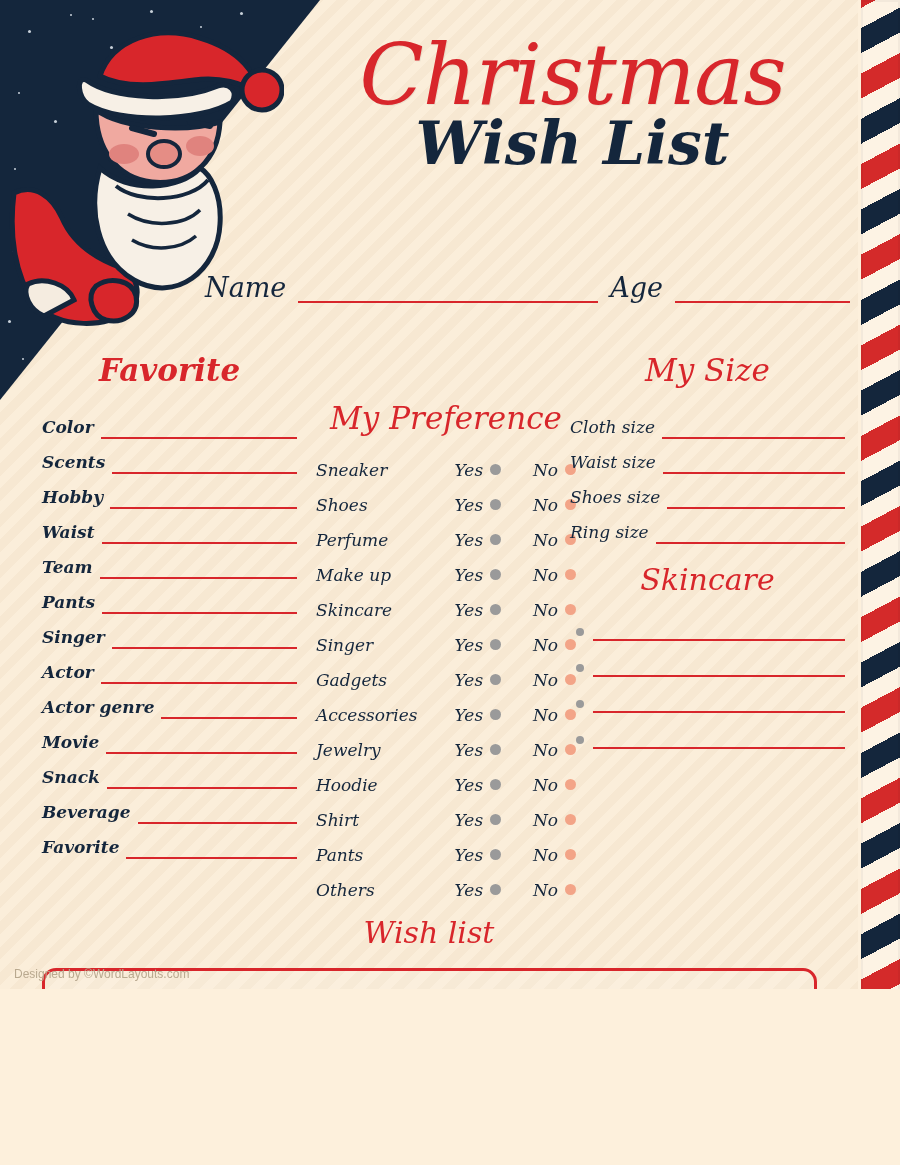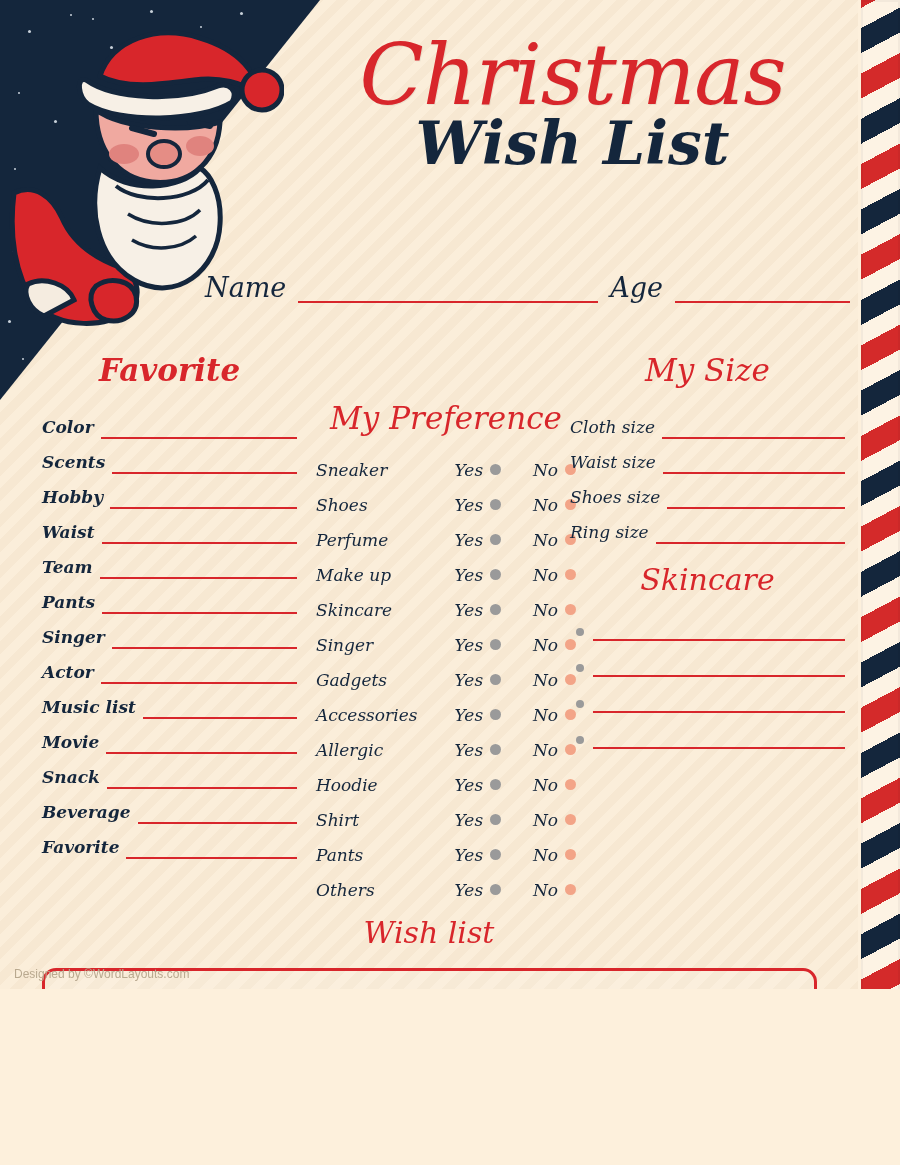--- a/index.html
+++ b/index.html
@@ -334,21 +334,21 @@
       </div>
     <div class="row">
         <span class="lbl">Singer</span>
         <span class="line"></span>
       </div>
     <div class="row">
         <span class="lbl">Actor</span>
         <span class="line"></span>
       </div>
     <div class="row">
-        <span class="lbl">Music list</span>
+        <span class="lbl">Actor genre</span>
         <span class="line"></span>
       </div>
     <div class="row">
         <span class="lbl">Movie</span>
         <span class="line"></span>
       </div>
     <div class="row">
         <span class="lbl">Snack</span>
         <span class="line"></span>
       </div>
@@ -447,21 +447,21 @@
       <span class="opt">
           <span>Yes</span>
           <span class="dot grey"></span>
         </span>
       <span class="opt">
           <span>No</span>
           <span class="dot peach"></span>
         </span>
     </div>
     <div class="pref-row">
-      <span class="pname">Allergic</span>
+      <span class="pname">Jewelry</span>
       <span class="opt">
           <span>Yes</span>
           <span class="dot grey"></span>
         </span>
       <span class="opt">
           <span>No</span>
           <span class="dot peach"></span>
         </span>
     </div>
     <div class="pref-row">

